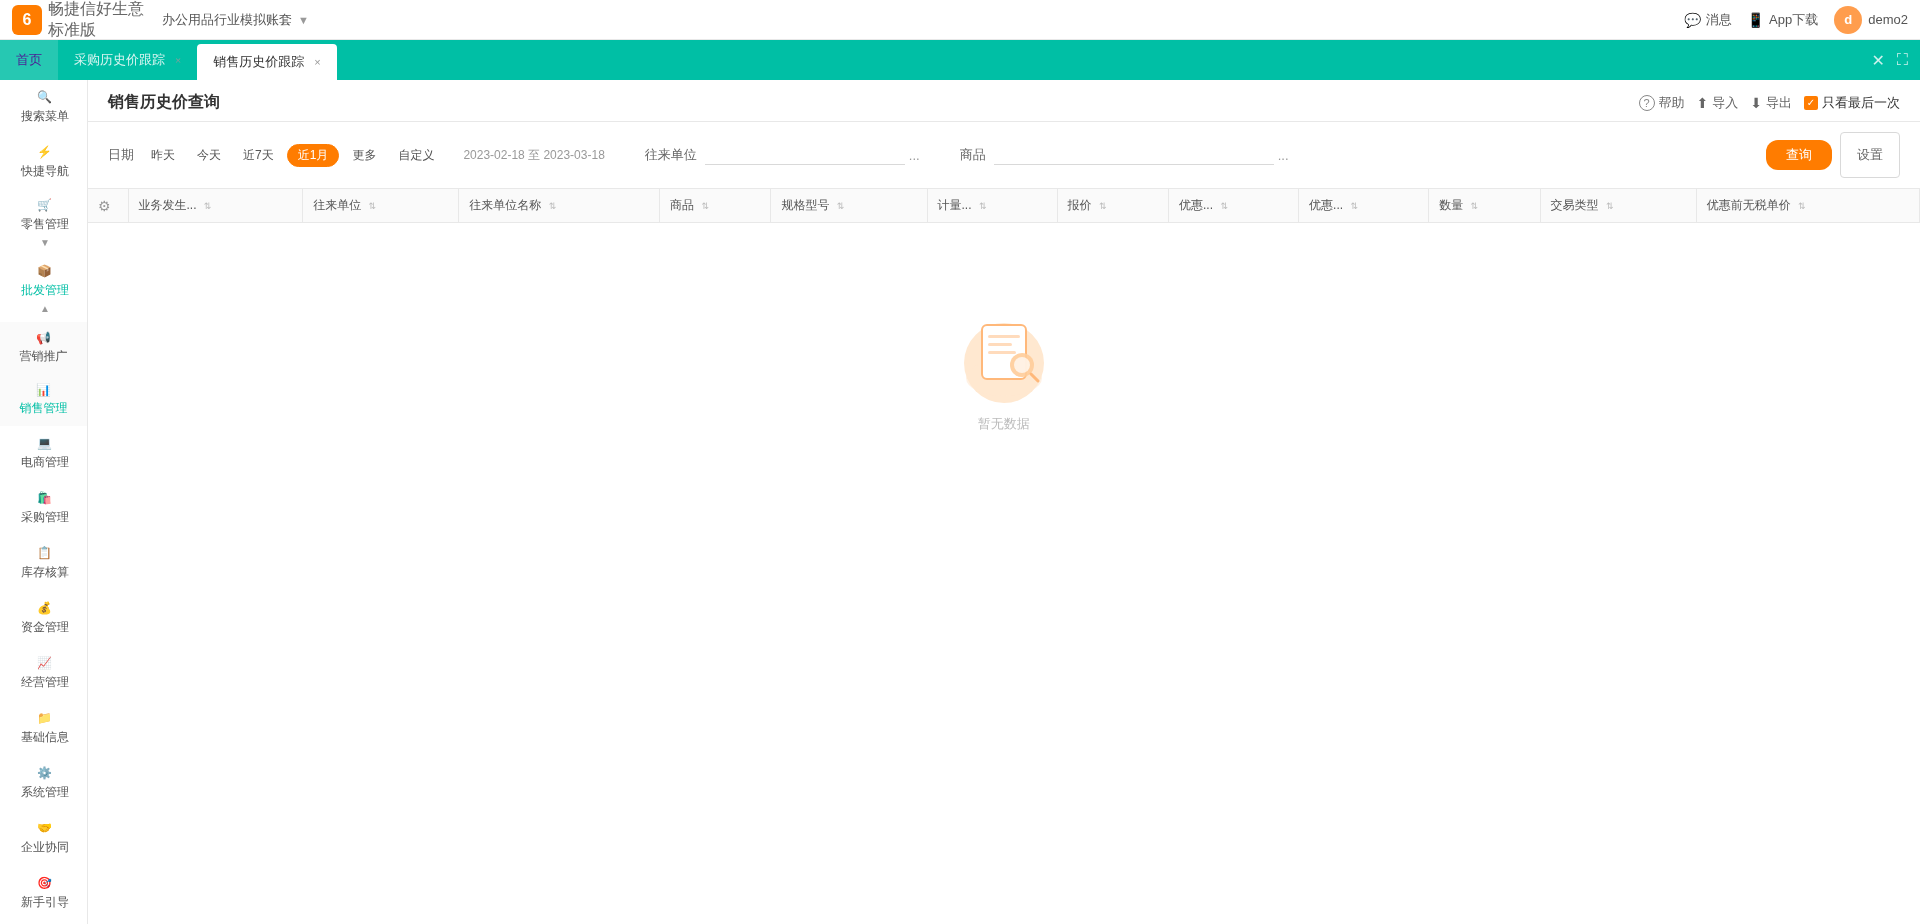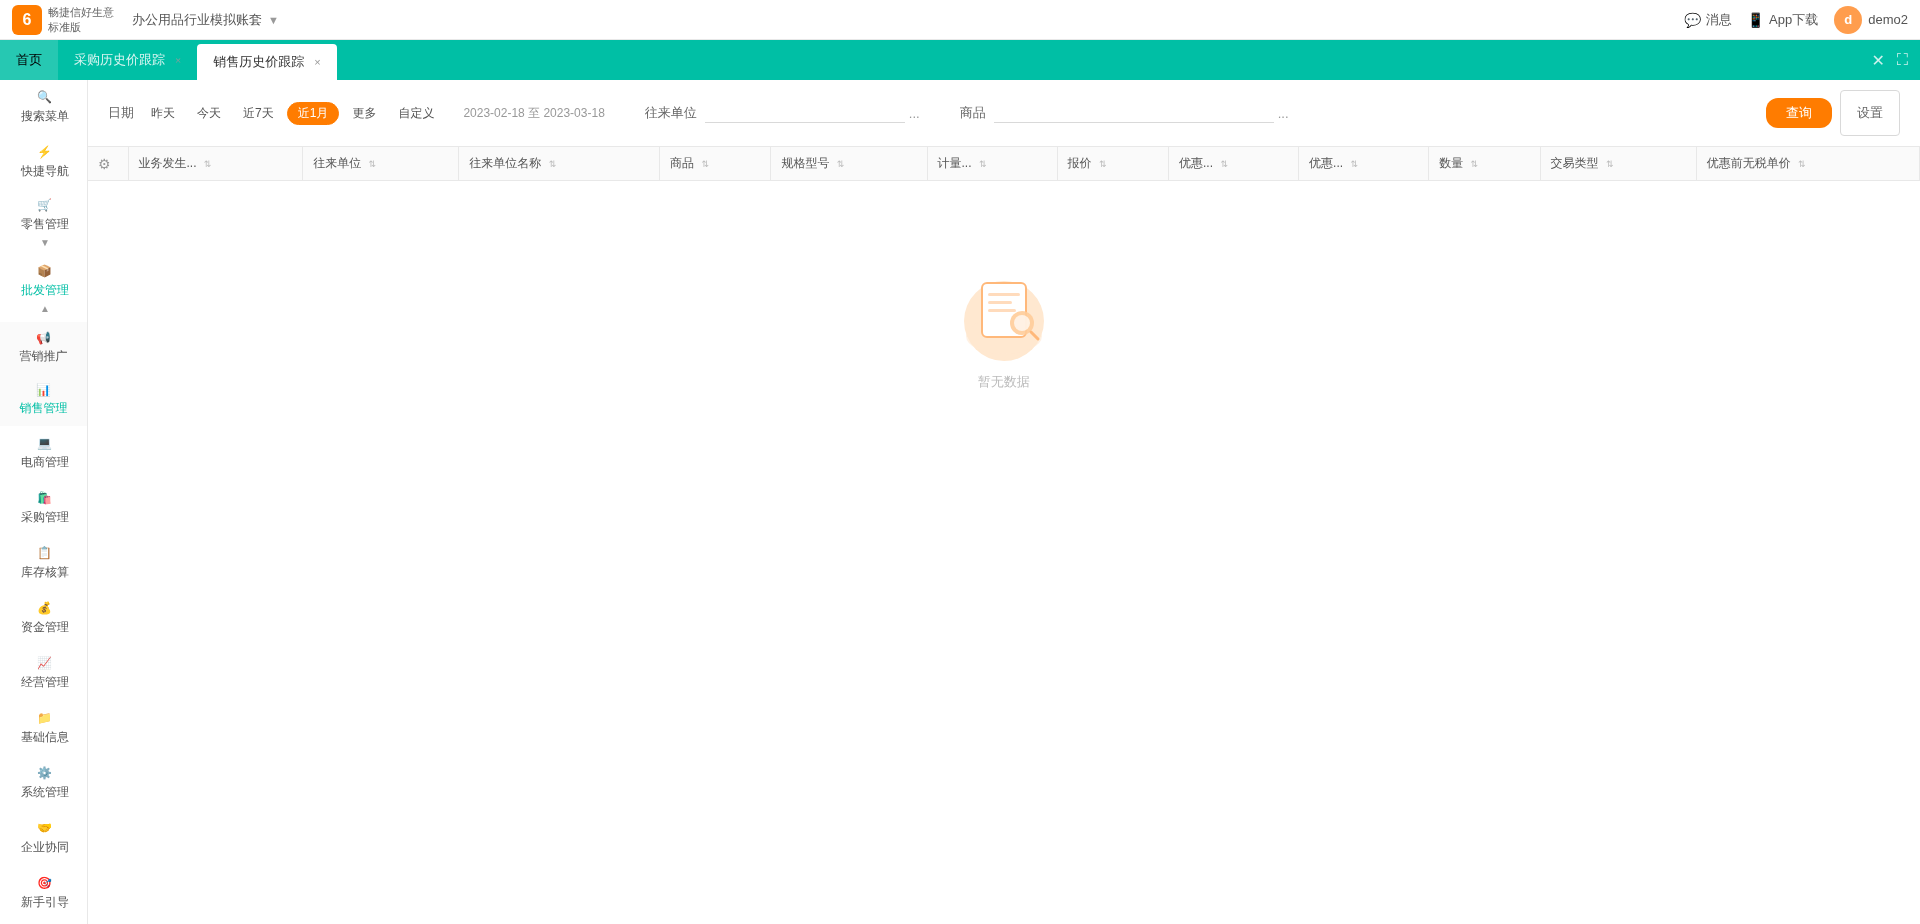--- a/index.html
+++ b/index.html
@@ -3,30 +3,30 @@
   <meta charset="utf-8">
   <style>
     * { margin: 0; padding: 0; box-sizing: border-box; }
     body { font-family: 'Microsoft YaHei', Arial, sans-serif; font-size: 13px; background: #f5f5f5; color: #333; width: 1920px; height: 924px; overflow: hidden; display: flex; flex-direction: column; }
 
     
     .top-bar { height: 40px; background: #fff; border-bottom: 1px solid #e8e8e8; display: flex; align-items: center; justify-content: space-between; padding: 0 12px; z-index: 100; }
     .top-bar-left { display: flex; align-items: center; gap: 8px; }
     .logo-area { display: flex; align-items: center; gap: 6px; }
     .logo-icon { width: 30px; height: 30px; background: #ff7c00; border-radius: 6px; display: flex; align-items: center; justify-content: center; color: #fff; font-size: 16px; font-weight: bold; }
-    .logo-text { font-size: 11px; color: #666; line-height: 1.3; }
+    .logo-text { font-size: 16px; color: #666; line-height: 1.3; }
     .app-title-bar { display: flex; align-items: center; gap: 6px; margin-left: 10px; }
     .top-bar-right { display: flex; align-items: center; gap: 16px; }
     .top-bar-btn { display: flex; align-items: center; gap: 4px; color: #555; cursor: pointer; font-size: 13px; }
     .user-avatar { width: 28px; height: 28px; background: #ff9d4d; border-radius: 50%; overflow: hidden; }
 
     
     .tab-bar { height: 40px; background: #00bfa5; display: flex; align-items: center; padding: 0 0; }
     .tab-item { height: 40px; display: flex; align-items: center; padding: 0 16px; cursor: pointer; color: rgba(255,255,255,0.85); font-size: 13px; gap: 6px; position: relative; }
-    .tab-item.home { background: rgba(255,255,255,0.15); color: #000000; }
+    .tab-item.home { background: rgba(255,255,255,0.15); color: #4c1d95; }
     .tab-item.active { background: #fff; color: #333; border-radius: 4px 4px 0 0; margin-top: 4px; height: 36px; }
     .tab-item .close-btn { font-size: 11px; color: #999; cursor: pointer; margin-left: 4px; }
     .tab-bar-end { margin-left: auto; display: flex; align-items: center; padding-right: 12px; gap: 12px; }
     .tab-bar-end-btn { color: rgba(255,255,255,0.8); cursor: pointer; font-size: 16px; }
 
     
     .main-layout { display: flex; flex: 1; overflow: hidden; }
 
     
     .sidebar { width: 88px; background: #fff; border-right: 1px solid #e8e8e8; display: flex; flex-direction: column; overflow-y: auto; }
@@ -203,20 +203,41 @@
     </div>
     <div class="sidebar-item">
       
       
     </div>
 
   </div>
 
   <div class="content">
 
+    <div class="page-header">
+      <h1 class="page-title">销售历史价查询</h1>
+      <div class="page-actions">
+        <div class="page-action-btn">
+          <span style="width:16px;height:16px;border:1.5px solid #888;border-radius:50%;display:inline-flex;align-items:center;justify-content:center;font-size:11px;color:#888;">?</span>
+          <span>帮助</span>
+        </div>
+        <div class="page-action-btn">
+          <span style="font-size:14px;">⬆</span>
+          <span>导入</span>
+        </div>
+        <div class="page-action-btn">
+          <span style="font-size:14px;">⬇</span>
+          <span>导出</span>
+        </div>
+        <label class="checkbox-label">
+          <div class="checkbox-checked">✓</div>
+          <span>只看最后一次</span>
+        </label>
+      </div>
+    </div>
 
     <div class="filter-bar">
       <div class="filter-group">
         <span class="filter-label">日期</span>
         <div class="date-buttons">
           <span class="date-btn">昨天</span>
           <span class="date-btn">今天</span>
           <span class="date-btn">近7天</span>
           <span class="date-btn active">近1月</span>
           <span class="date-btn">更多</span>

